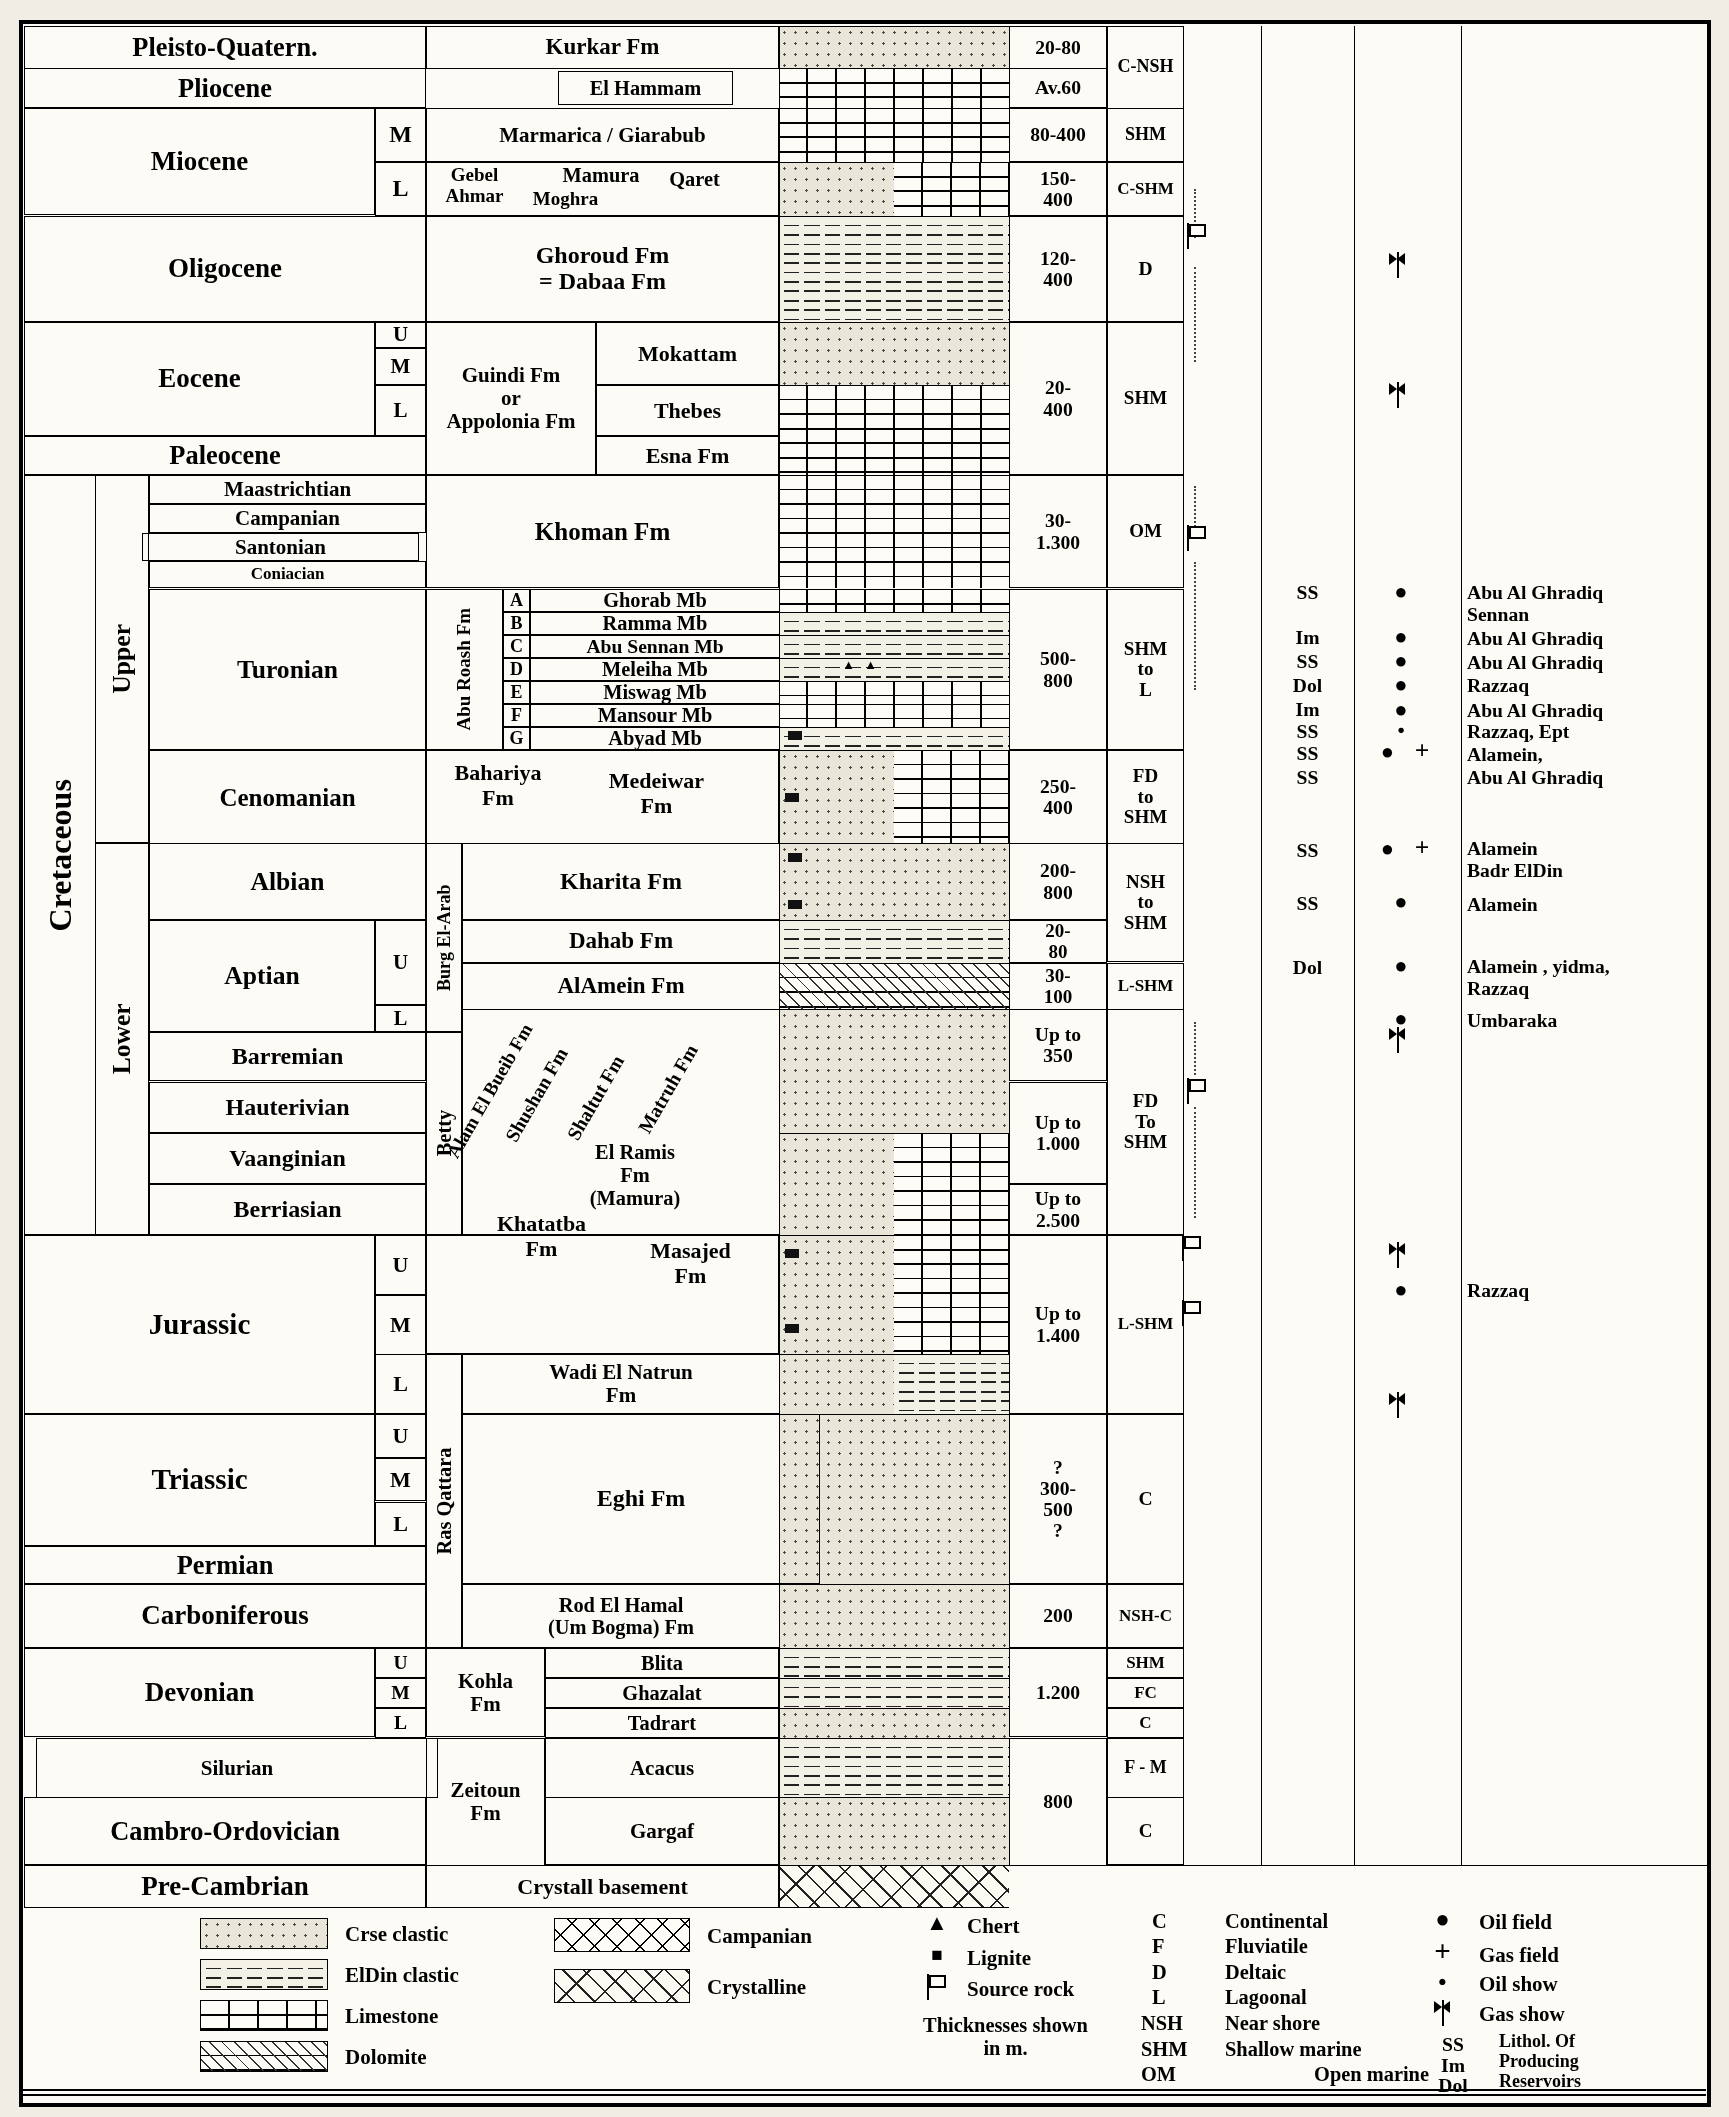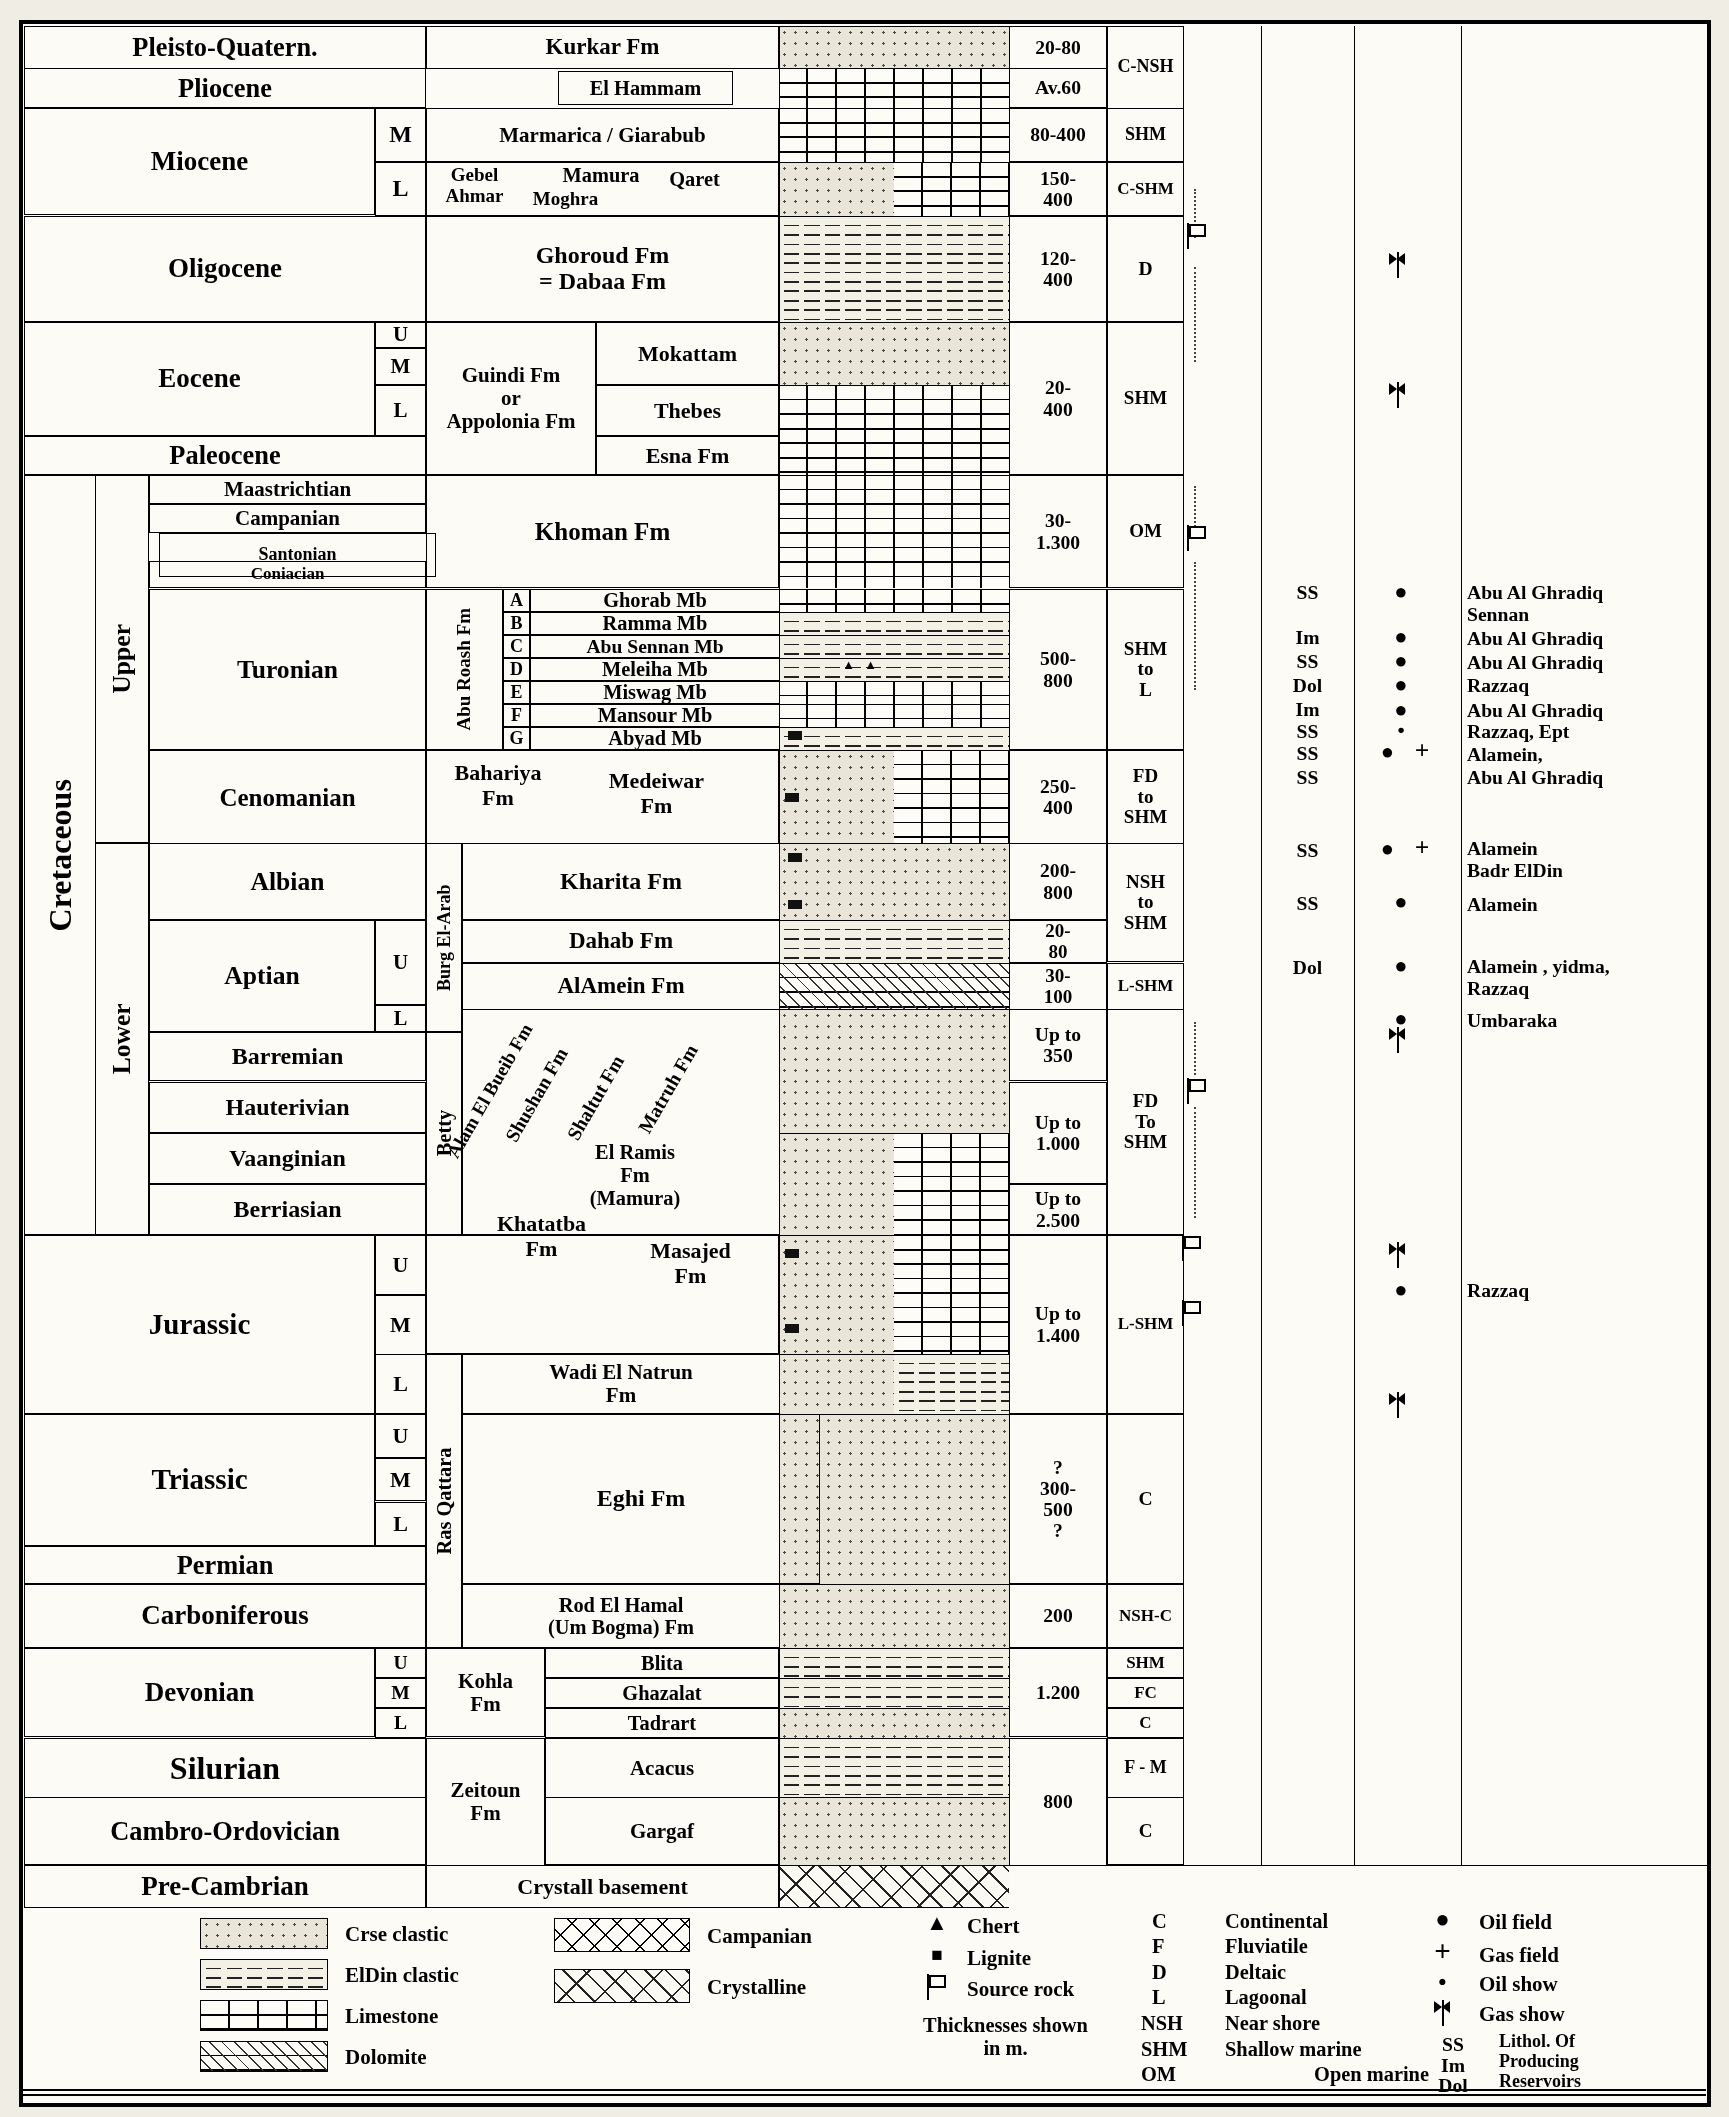--- a/index.html
+++ b/index.html
@@ -98,21 +98,21 @@
 <div class="c" style="left:24px;top:322px;width:351px;height:114px;font-size:27px">Eocene</div>
 <div class="c" style="left:375px;top:322px;width:51px;height:25.6px;font-size:21px">U</div>
 <div class="c" style="left:375px;top:348px;width:51px;height:37px;font-size:21px">M</div>
 <div class="c" style="left:375px;top:385px;width:51px;height:51px;font-size:21px">L</div>
 <div class="c" style="left:24px;top:436px;width:402px;height:39px;font-size:26.4px">Paleocene</div>
 <div class="c" style="left:24px;top:475px;width:72px;height:760px"><span class="vert" style="font-size:32px">Cretaceous</span></div>
 <div class="c" style="left:95px;top:475px;width:54px;height:368px"><span class="vert" style="font-size:25.6px">Upper</span></div>
 <div class="c" style="left:95px;top:843px;width:54px;height:392px"><span class="vert" style="font-size:25.6px">Lower</span></div>
 <div class="c" style="left:149px;top:475px;width:277px;height:29px;font-size:21px">Maastrichtian</div>
 <div class="c" style="left:149px;top:504px;width:277px;height:29px;font-size:21px">Campanian</div>
-<div class="c" style="left:159px;top:533px;width:277px;height:44px;font-size:18px">Santonian</div>
+<div class="c" style="left:142px;top:533px;width:277px;height:28px;font-size:21px">Santonian</div>
 <div class="c" style="left:149px;top:561px;width:277px;height:27px;font-size:17px">Coniacian</div>
 <div class="c" style="left:149px;top:589px;width:277px;height:161px;font-size:25.6px">Turonian</div>
 <div class="c" style="left:149px;top:750px;width:277px;height:94px;font-size:25px">Cenomanian</div>
 <div class="c" style="left:149px;top:843px;width:277px;height:77px;font-size:25.6px">Albian</div>
 <div class="c" style="left:149px;top:920px;width:226px;height:112px;font-size:25.6px">Aptian</div>
 <div class="c" style="left:375px;top:920px;width:51px;height:85px;font-size:21px">U</div>
 <div class="c" style="left:375px;top:1005px;width:51px;height:27px;font-size:20.4px">L</div>
 <div class="c" style="left:149px;top:1032px;width:277px;height:49px;font-size:24px">Barremian</div>
 <div class="c" style="left:149px;top:1082px;width:277px;height:51px;font-size:24px">Hauterivian</div>
 <div class="c" style="left:149px;top:1133px;width:277px;height:51px;font-size:24px">Vaanginian</div>
@@ -124,21 +124,21 @@
 <div class="c" style="left:24px;top:1414px;width:351px;height:132px;font-size:29px">Triassic</div>
 <div class="c" style="left:375px;top:1414px;width:51px;height:44px;font-size:22px">U</div>
 <div class="c" style="left:375px;top:1458px;width:51px;height:43px;font-size:22px">M</div>
 <div class="c" style="left:375px;top:1502px;width:51px;height:44px;font-size:22px">L</div>
 <div class="c" style="left:24px;top:1546px;width:402px;height:38px;font-size:26.4px">Permian</div>
 <div class="c" style="left:24px;top:1584px;width:402px;height:64px;font-size:27px">Carboniferous</div>
 <div class="c" style="left:24px;top:1648px;width:351px;height:89px;font-size:27px">Devonian</div>
 <div class="c" style="left:375px;top:1648px;width:51px;height:30px;font-size:19.6px">U</div>
 <div class="c" style="left:375px;top:1678px;width:51px;height:30px;font-size:19.6px">M</div>
 <div class="c" style="left:375px;top:1708px;width:51px;height:30px;font-size:19.6px">L</div>
-<div class="c" style="left:24px;top:1738px;width:402px;height:60px;font-size:32px">Silurian</div>
+<div class="c" style="left:36px;top:1738px;width:402px;height:60px;font-size:21px">Silurian</div>
 <div class="c" style="left:24px;top:1797px;width:402px;height:68px;font-size:26.4px">Cambro-Ordovician</div>
 <div class="c" style="left:24px;top:1865px;width:402px;height:43px;font-size:27px">Pre-Cambrian</div>
 
 <div class="c" style="left:426px;top:25.6px;width:353px;height:43px;font-size:23px">Kurkar Fm</div>
 <div class="c" style="left:558px;top:71px;width:175px;height:34px;font-size:20.4px">El Hammam</div>
 <div class="c" style="left:426px;top:108px;width:353px;height:54px;font-size:21px">Marmarica / Giarabub</div>
 <div class="c" style="left:426px;top:162px;width:353px;height:54px"></div>
 <div class="lab" style="left:430px;top:164px;width:89px;font-size:19px">Gebel
 Ahmar</div>
 <div class="lab" style="left:552px;top:164px;width:98px;font-size:20.4px">Mamura</div>

